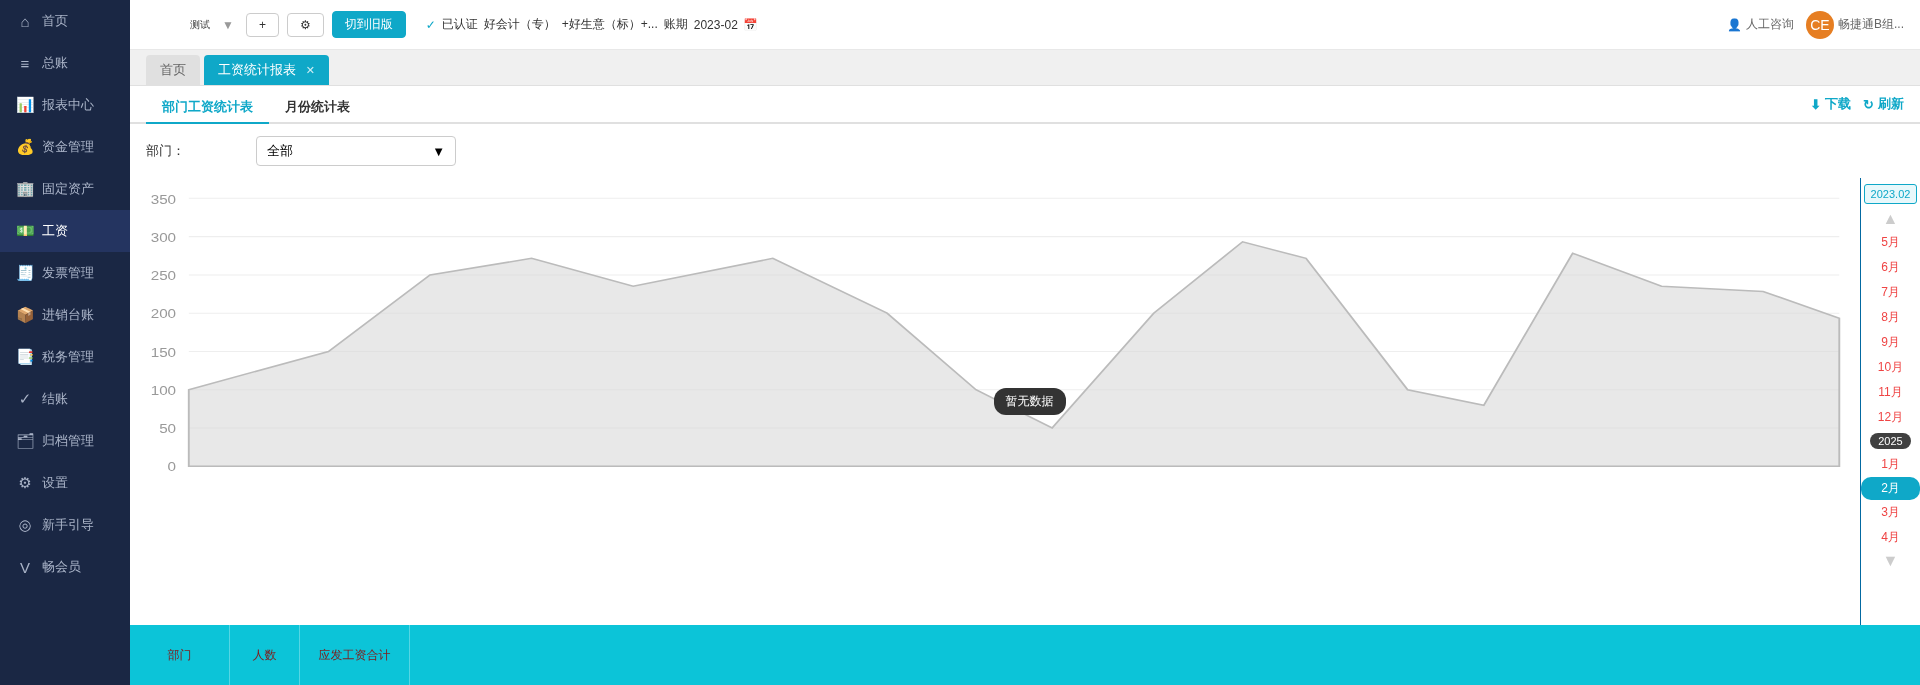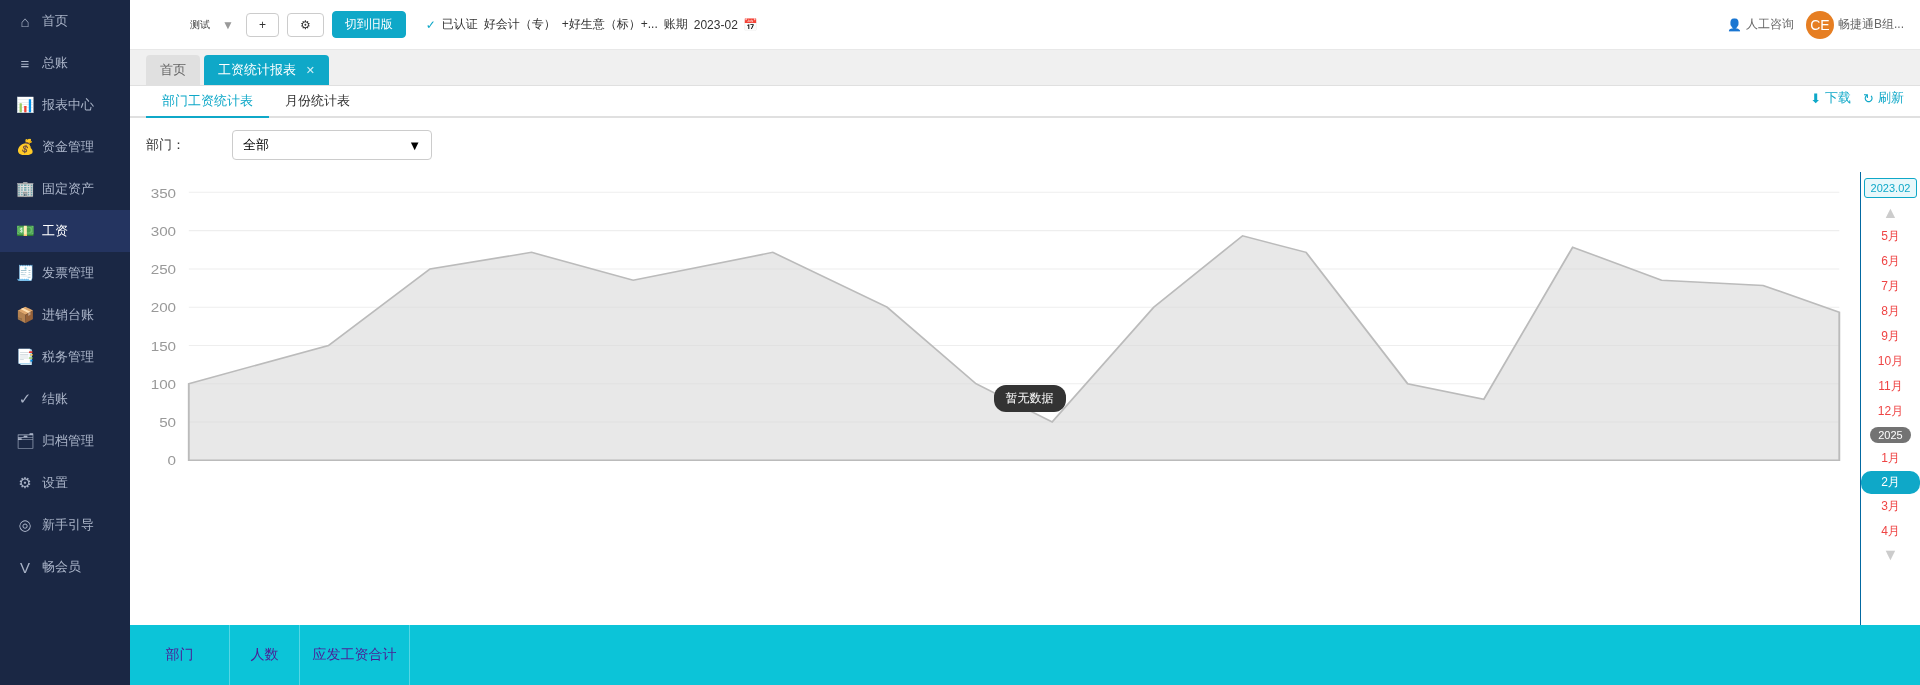--- a/index.html
+++ b/index.html
@@ -113,25 +113,26 @@
       flex: 1;
       background: white;
       display: flex;
       flex-direction: column;
       overflow: hidden;
       position: relative;
     }
 
     
     .sub-tabs {
-      padding: 0 16px 0;
+      padding: 6px 16px 0;
       display: flex;
       gap: 0;
       border-bottom: 2px solid #e0e0e0;
       flex-shrink: 0;
+      font-weight: bold;
     }
     .sub-tab {
       padding: 6px 16px;
       cursor: pointer;
       font-size: 13px;
       color: #333;
       border-bottom: 2px solid transparent;
       margin-bottom: -2px;
     }
     .sub-tab.active { color: #0fa8c8; border-bottom: 2px solid #0fa8c8; }
@@ -147,21 +148,21 @@
     .action-btn {
       display: flex; align-items: center; gap: 4px;
       color: #0fa8c8; font-size: 13px; cursor: pointer;
     }
 
     
     .filter-row {
       padding: 12px 16px;
       display: flex;
       align-items: center;
-      gap: 0;
+      gap: 24px;
       flex-shrink: 0;
     }
     .filter-label { color: #333; font-size: 13px; }
     .filter-select {
       width: 200px;
       border: 1px solid #ccc;
       border-radius: 4px;
       padding: 5px 10px;
       font-size: 13px;
       background: white;
@@ -209,22 +210,22 @@
     }
     .table-header {
       display: flex;
       width: 100%;
       height: 100%;
     }
     .th-cell {
       display: flex;
       align-items: center;
       justify-content: center;
-      color: #4c1d95;
-      font-size: 14px;
+      color: #7f1d1d;
+      font-size: 12px;
       border-right: 1px solid rgba(255,255,255,0.3);
       text-align: left;
       padding: 4px;
       line-height: 1.4;
       flex-shrink: 0;
     }
     .th-group {
       display: flex;
       flex-direction: column;
       border-right: 1px solid rgba(255,255,255,0.3);
@@ -291,21 +292,21 @@
       align-items: center;
       justify-content: center;
     }
     .month-item.active {
       background: #0fa8c8;
       color: white;
       border-radius: 10px;
       padding: 3px 8px;
     }
     .year-badge {
-      background: #737373;
+      background: #404040;
       color: white;
       border-radius: 8px;
       padding: 2px 8px;
       font-size: 11px;
       margin: 3px 0;
     }
   </style>
 </head>
 <body>
 

